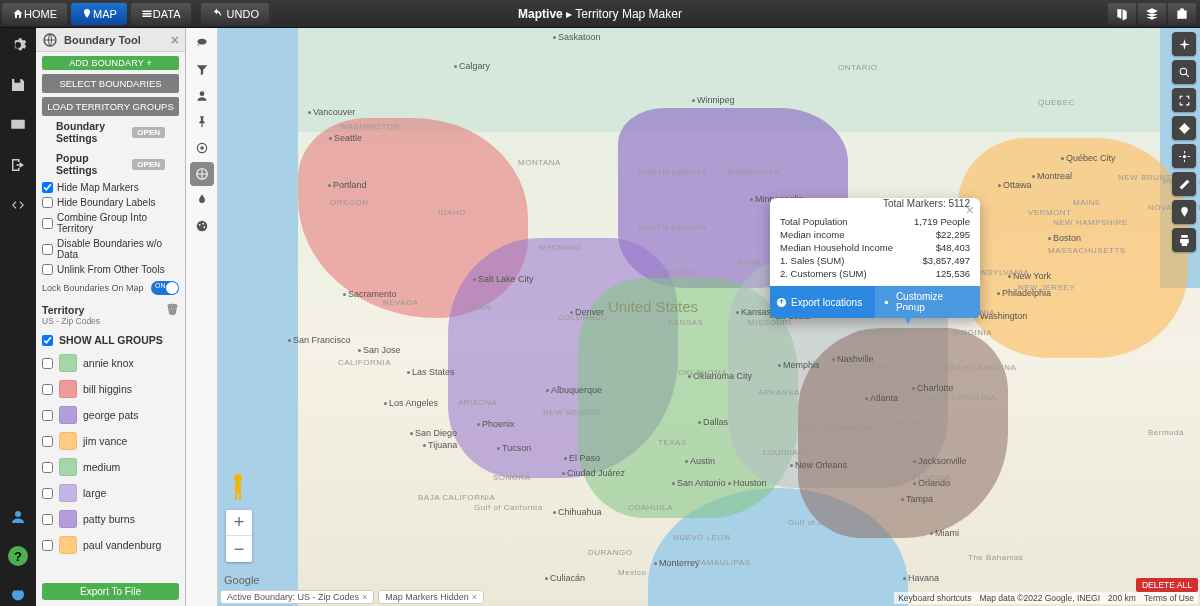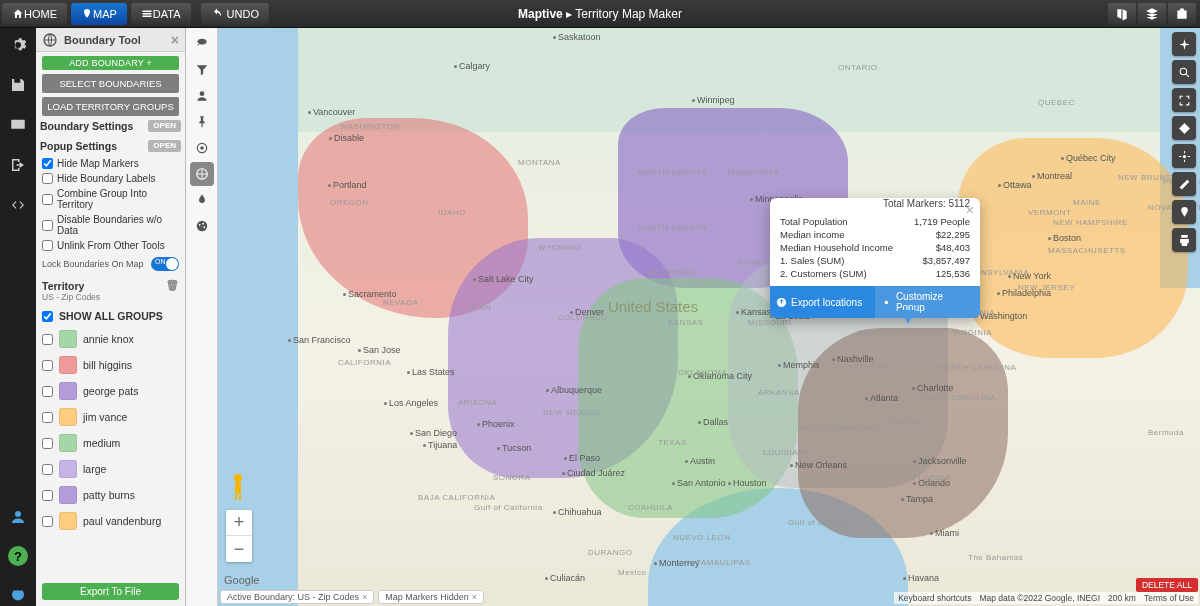--- a/index.html
+++ b/index.html
@@ -17,21 +17,21 @@
 .leftbar{width:36px;background:#1f1f1f;display:flex;flex-direction:column;align-items:center;padding-top:6px;gap:18px}
 .leftbar .licon{width:22px;height:22px;display:flex;align-items:center;justify-content:center;cursor:pointer;color:#ccc}
 .leftbar .spacer{flex:1}
 .leftbar .help{width:20px;height:20px;border-radius:50%;background:#4caf50;color:#000;font-weight:bold;display:flex;align-items:center;justify-content:center;font-size:13px;cursor:pointer}
 .panel{width:150px;background:#f3f3f3;border-right:1px solid #bbb;display:flex;flex-direction:column;font-size:11px;color:#333}
 .panel .phead{height:24px;display:flex;align-items:center;gap:6px;padding:0 6px;font-weight:bold;color:#444;border-bottom:1px solid #ccc;background:#e8e8e8}
 .panel .phead .globe{width:16px;height:16px;display:inline-block}
 .panel .phead .close{margin-left:auto;color:#999;cursor:pointer;font-size:14px}
 .panel .addbtn{margin:4px 6px 0;background:#4caf50;color:#fff;font-size:9px;padding:2px 0;text-align:center;border-radius:2px;cursor:pointer;letter-spacing:.2px}
 .panel .greybtn{margin:4px 6px 0;background:#7e7e7e;color:#fff;font-size:9.5px;padding:4px 0;text-align:center;border-radius:2px;cursor:pointer}
-.panel .setting{display:flex;justify-content:space-between;padding:4px 4px;font-size:10.5px;font-weight:bold;color:#333}
+.panel .setting{display:flex;align-items:center;justify-content:space-between;padding:4px 20px;font-size:10.5px;font-weight:bold;color:#333}
 .panel .openpill{background:#b5b5b5;color:#fff;font-size:8px;padding:1px 5px;border-radius:2px;cursor:pointer}
 .panel .chk{display:flex;align-items:center;gap:4px;padding:2px 6px;font-size:10px;color:#333}
 .panel .chk input{width:11px;height:11px}
 .panel .lockrow{display:flex;align-items:center;justify-content:space-between;padding:4px 6px;font-size:9px;color:#555}
 .panel .toggle{width:28px;height:14px;border-radius:7px;background:#1976d2;position:relative;cursor:pointer}
 .panel .toggle::after{content:"";position:absolute;right:1px;top:1px;width:12px;height:12px;background:#fff;border-radius:50%}
 .panel .toggle .onlbl{position:absolute;left:4px;top:1px;font-size:7px;color:#fff}
 .panel .secthead{display:flex;align-items:center;padding:4px 6px 0;font-weight:bold;font-size:10.5px}
 .panel .secthead .trash{margin-left:auto;color:#888;cursor:pointer}
 .panel .subt{padding:0 6px 4px;font-size:8.5px;color:#777}
@@ -338,21 +338,21 @@
     <div class="terr t-pur"></div>
     <div class="terr t-grn"></div>
     <div class="terr t-lbl"></div>
     <div class="terr t-brn"></div>
     <div class="terr t-org"></div>
     <div class="uslabel">United States</div>
     <div id="cities">
         <span class="city" style="left: 90px; top: 79px;">Vancouver</span>
         <span class="city" style="left: 236px; top: 33px;">Calgary</span>
         <span class="city" style="left: 335px; top: 4px;">Saskatoon</span>
-        <span class="city" style="left: 111px; top: 105px;">Disable</span>
+        <span class="city" style="left: 111px; top: 105px;">Seattle</span>
         <span class="city" style="left: 110px; top: 152px;">Portland</span>
         <span class="city" style="left: 125px; top: 261px;">Sacramento</span>
         <span class="city" style="left: 70px; top: 307px;">San Francisco</span>
         <span class="city" style="left: 140px; top: 317px;">San Jose</span>
         <span class="city" style="left: 189px; top: 339px;">Las States</span>
         <span class="city" style="left: 166px; top: 370px;">Los Angeles</span>
         <span class="city" style="left: 192px; top: 400px;">San Diego</span>
         <span class="city" style="left: 205px; top: 412px;">Tijuana</span>
         <span class="city" style="left: 259px; top: 391px;">Phoenix</span>
         <span class="city" style="left: 279px; top: 415px;">Tucson</span>

